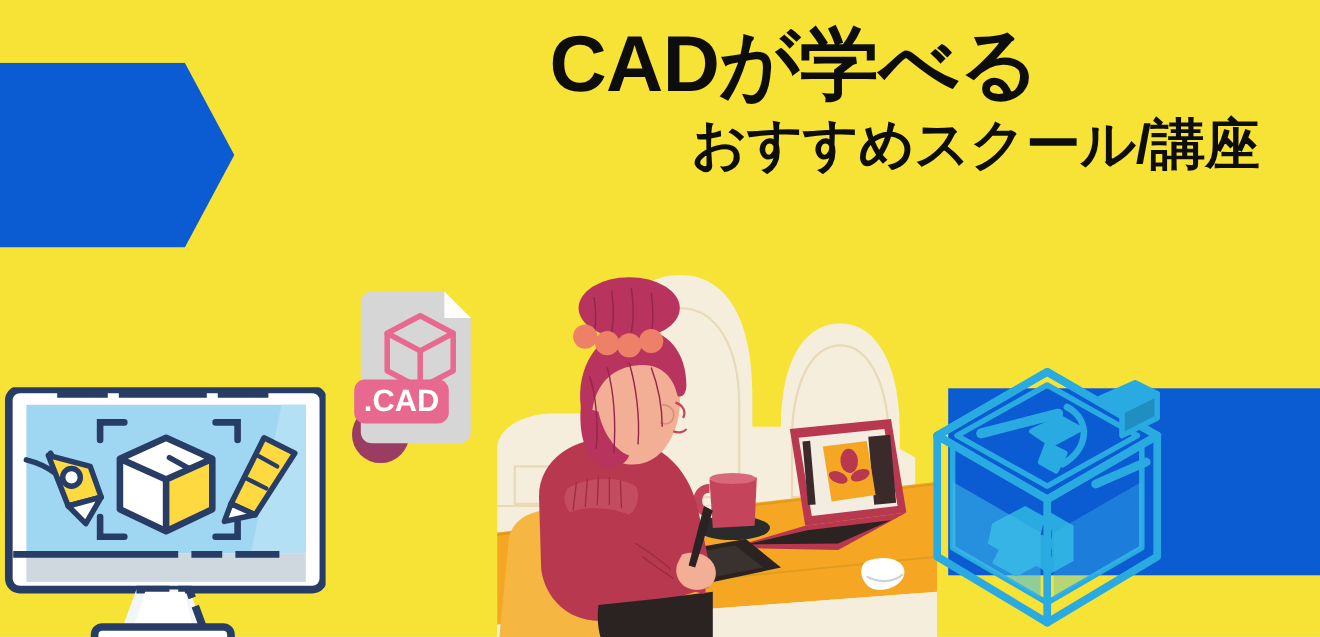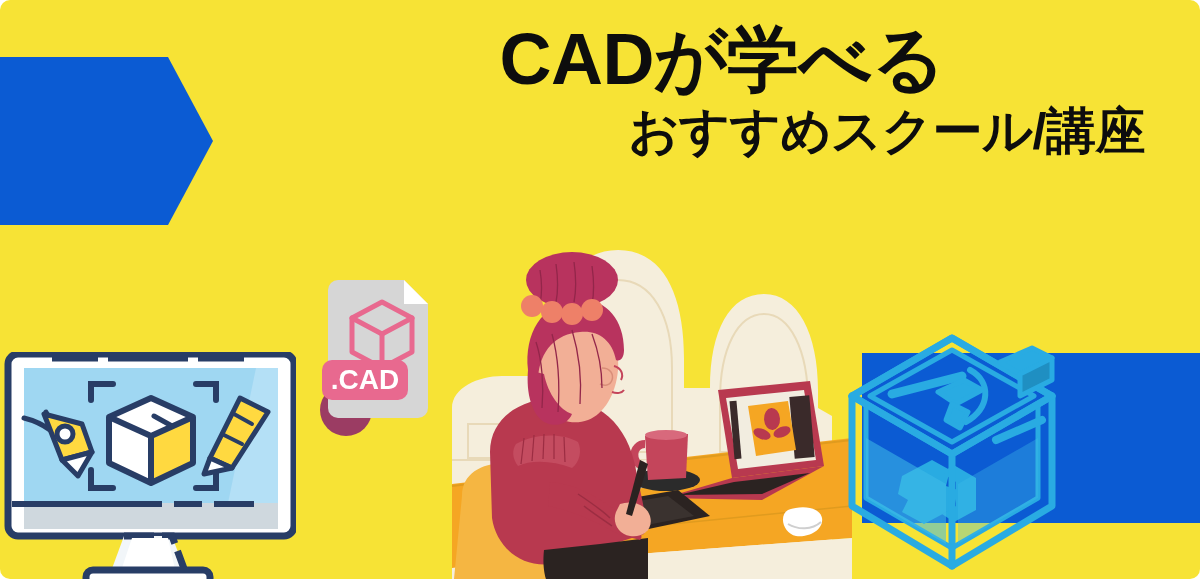--- a/index.html
+++ b/index.html
@@ -3,21 +3,20 @@
 <meta charset="utf-8">
 <style>
   html,body{margin:0;padding:0;}
   body{
     width:1200px;height:579px;overflow:hidden;
     font-family:"Liberation Sans","DejaVu Sans",sans-serif;
   }
   #stage{
     position:relative;width:1200px;height:579px;overflow:hidden;
     background:#F7E335;
-    border-radius:10px;
   }
   
   .blue-arrow{
     position:absolute;left:0;top:57px;width:213px;height:168px;
   }
   .blue-block{
     position:absolute;right:0;top:353px;width:338px;height:170px;
     background:#0B5BD3;
   }
   
@@ -31,21 +30,21 @@
   }
   .headline .l1{
     display:block;font-size:72px;padding-right:240px;
   }
   .headline .l2{
     display:block;font-size:50px;margin-top:8px;padding-right:40px;
   }
   
   .art{position:absolute;}
   #monitor-art{left:-4px;top:352px;width:300px;height:231px;}
-  #cadfile-art{left:316px;top:268px;width:140px;height:170px;}
+  #cadfile-art{left:316px;top:253px;width:140px;height:170px;}
   #person-art{left:432px;top:238px;width:420px;height:341px;}
   #printer-art{left:846px;top:330px;width:220px;height:249px;}
 </style>
 </head>
 <body>
 
 <div id="stage">
 
   <div class="blue-arrow">
     <svg viewBox="0 0 213 168" width="213" height="168">

